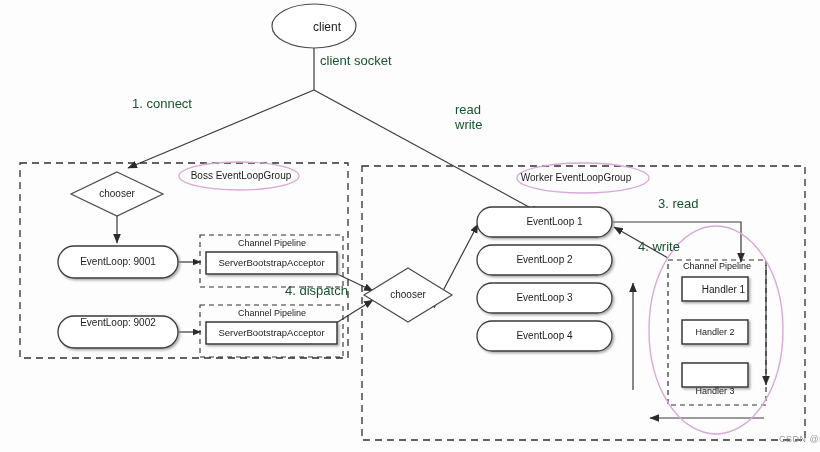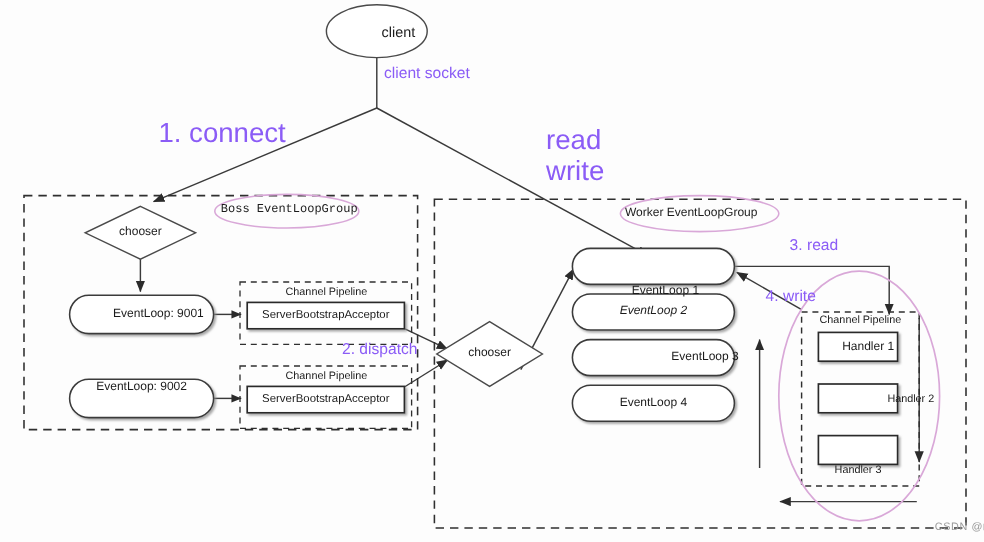--- a/index.html
+++ b/index.html
@@ -31,25 +31,25 @@
     font-size: 10px;
     color: #1b1b1b;
     text-align: center;
     white-space: nowrap;
     pointer-events: none;
     line-height: 1;
   }
   .free-label {
     position: absolute;
     z-index: 4;
-    color: #8b5cf6;
+    color: #14532d;
     white-space: nowrap;
     line-height: 1.15;
   }
-  .lbl-big { font-size: 23px; }
+  .lbl-big { font-size: 13px; }
   .lbl-mid { font-size: 13px; }
   .watermark {
     position: absolute;
     z-index: 5;
     font-size: 9px;
     color: #9a9a9a;
     letter-spacing: 0.5px;
     white-space: nowrap;
   }
 </style>
@@ -133,52 +133,52 @@
 
     <rect x="668" y="260" width="98" height="145" fill="none" stroke="#2f2f2f" stroke-width="1.2" stroke-dasharray="5 4"></rect>
 
     <ellipse cx="716" cy="330" rx="67" ry="104" fill="none" stroke="#d9a8d8" stroke-width="1.4"></ellipse>
 
     <rect x="682" y="277" width="66" height="24" fill="#ffffff" stroke="#2b2b2b" stroke-width="1.4" filter="url(#softshadow)"></rect>
     <rect x="682" y="320" width="66" height="24" fill="#ffffff" stroke="#2b2b2b" stroke-width="1.4" filter="url(#softshadow)"></rect>
     <rect x="682" y="363" width="66" height="24" fill="#ffffff" stroke="#2b2b2b" stroke-width="1.4" filter="url(#softshadow)"></rect>
   </svg>
 
-  <div class="node-label" style="left:292px; top:21px; width:80px; font-size:12px;">client</div>
+  <div class="node-label" style="left:274px; top:21px; width:80px; font-size:12px;padding-left:13px;">client</div>
   <div class="free-label lbl-mid" style="left:320px; top:54px;">client socket</div>
 
   <div class="free-label lbl-big" style="left:132px; top:97px;">1. connect</div>
   <div class="free-label lbl-big" style="left:455px; top:103px;">
     <span>read</span><br>
     <span>write</span>
   </div>
-  <div class="free-label lbl-mid" style="left:285px; top:284px;">2. dispatch</div>
+  <div class="free-label lbl-mid" style="left:285px; top:284px;">4. dispatch</div>
   <div class="free-label lbl-mid" style="left:658px; top:197px;">3. read</div>
   <div class="free-label lbl-mid" style="left:606px; top:240px;margin-left:32px;">4. write</div>
 
-  <div class="node-label" style="left:179px; top:171px; width:124px;font-family:Liberation Mono, monospace;">Boss EventLoopGroup</div>
+  <div class="node-label" style="left:179px; top:171px; width:124px;">Boss EventLoopGroup</div>
   <div class="node-label" style="left:77px; top:189px; width:80px;">chooser</div>
 
-  <div class="node-label" style="left:58px; top:257px; width:120px;margin-left:14px;">EventLoop: 9001</div>
+  <div class="node-label" style="left:58px; top:257px; width:120px;">EventLoop: 9001</div>
   <div class="node-label" style="left:58px; top:318px; width:120px;">EventLoop: 9002</div>
 
   <div class="node-label" style="left:210px; top:239px; width:124px; font-size:9px;">Channel Pipeline</div>
   <div class="node-label" style="left:206px; top:258px; width:131px; font-size:9.5px;">ServerBootstrapAcceptor</div>
 
   <div class="node-label" style="left:210px; top:309px; width:124px; font-size:9px;">Channel Pipeline</div>
   <div class="node-label" style="left:206px; top:328px; width:131px; font-size:9.5px;">ServerBootstrapAcceptor</div>
 
   <div class="node-label" style="left:518px; top:173px; width:116px;">Worker EventLoopGroup</div>
   <div class="node-label" style="left:368px; top:290px; width:80px;">chooser</div>
 
-  <div class="node-label" style="left:477px; top:217px; width:155px;margin-top:21px;">EventLoop 1</div>
-  <div class="node-label" style="left:477px; top:255px; width:135px;font-style:italic;">EventLoop 2</div>
-  <div class="node-label" style="left:477px; top:293px; width:135px;padding-left:43px;">EventLoop 3</div>
+  <div class="node-label" style="left:477px; top:217px; width:155px;">EventLoop 1</div>
+  <div class="node-label" style="left:477px; top:255px; width:135px;">EventLoop 2</div>
+  <div class="node-label" style="left:477px; top:293px; width:135px;">EventLoop 3</div>
   <div class="node-label" style="left:477px; top:331px; width:135px;">EventLoop 4</div>
 
   <div class="node-label" style="left:665px; top:262px; width:104px; font-size:9px;">Channel Pipeline</div>
   <div class="node-label" style="left:682px; top:285px; width:83px; font-size:10px;">Handler 1</div>
-  <div class="node-label" style="left:682px; top:328px; width:66px; font-size:9px;padding-left:44px;">Handler 2</div>
+  <div class="node-label" style="left:682px; top:328px; width:66px; font-size:9px;">Handler 2</div>
   <div class="node-label" style="left:682px; top:371px; width:66px; font-size:9px;margin-top:16px;">Handler 3</div>
 
   <div class="watermark" style="left:779px; top:433px;">CSDN @屿</div>
 
 </div>
 
 </body></html>

